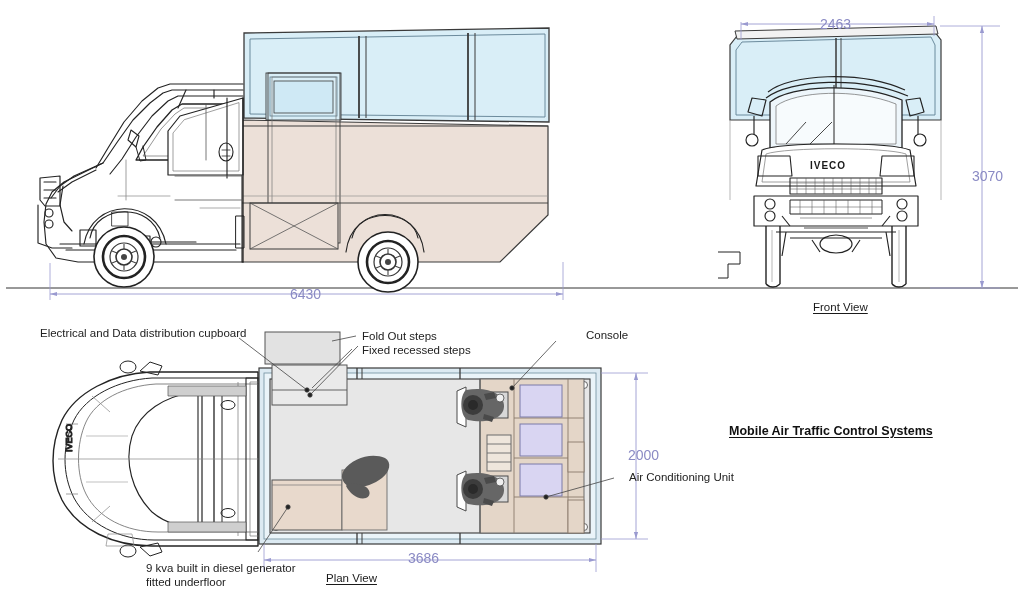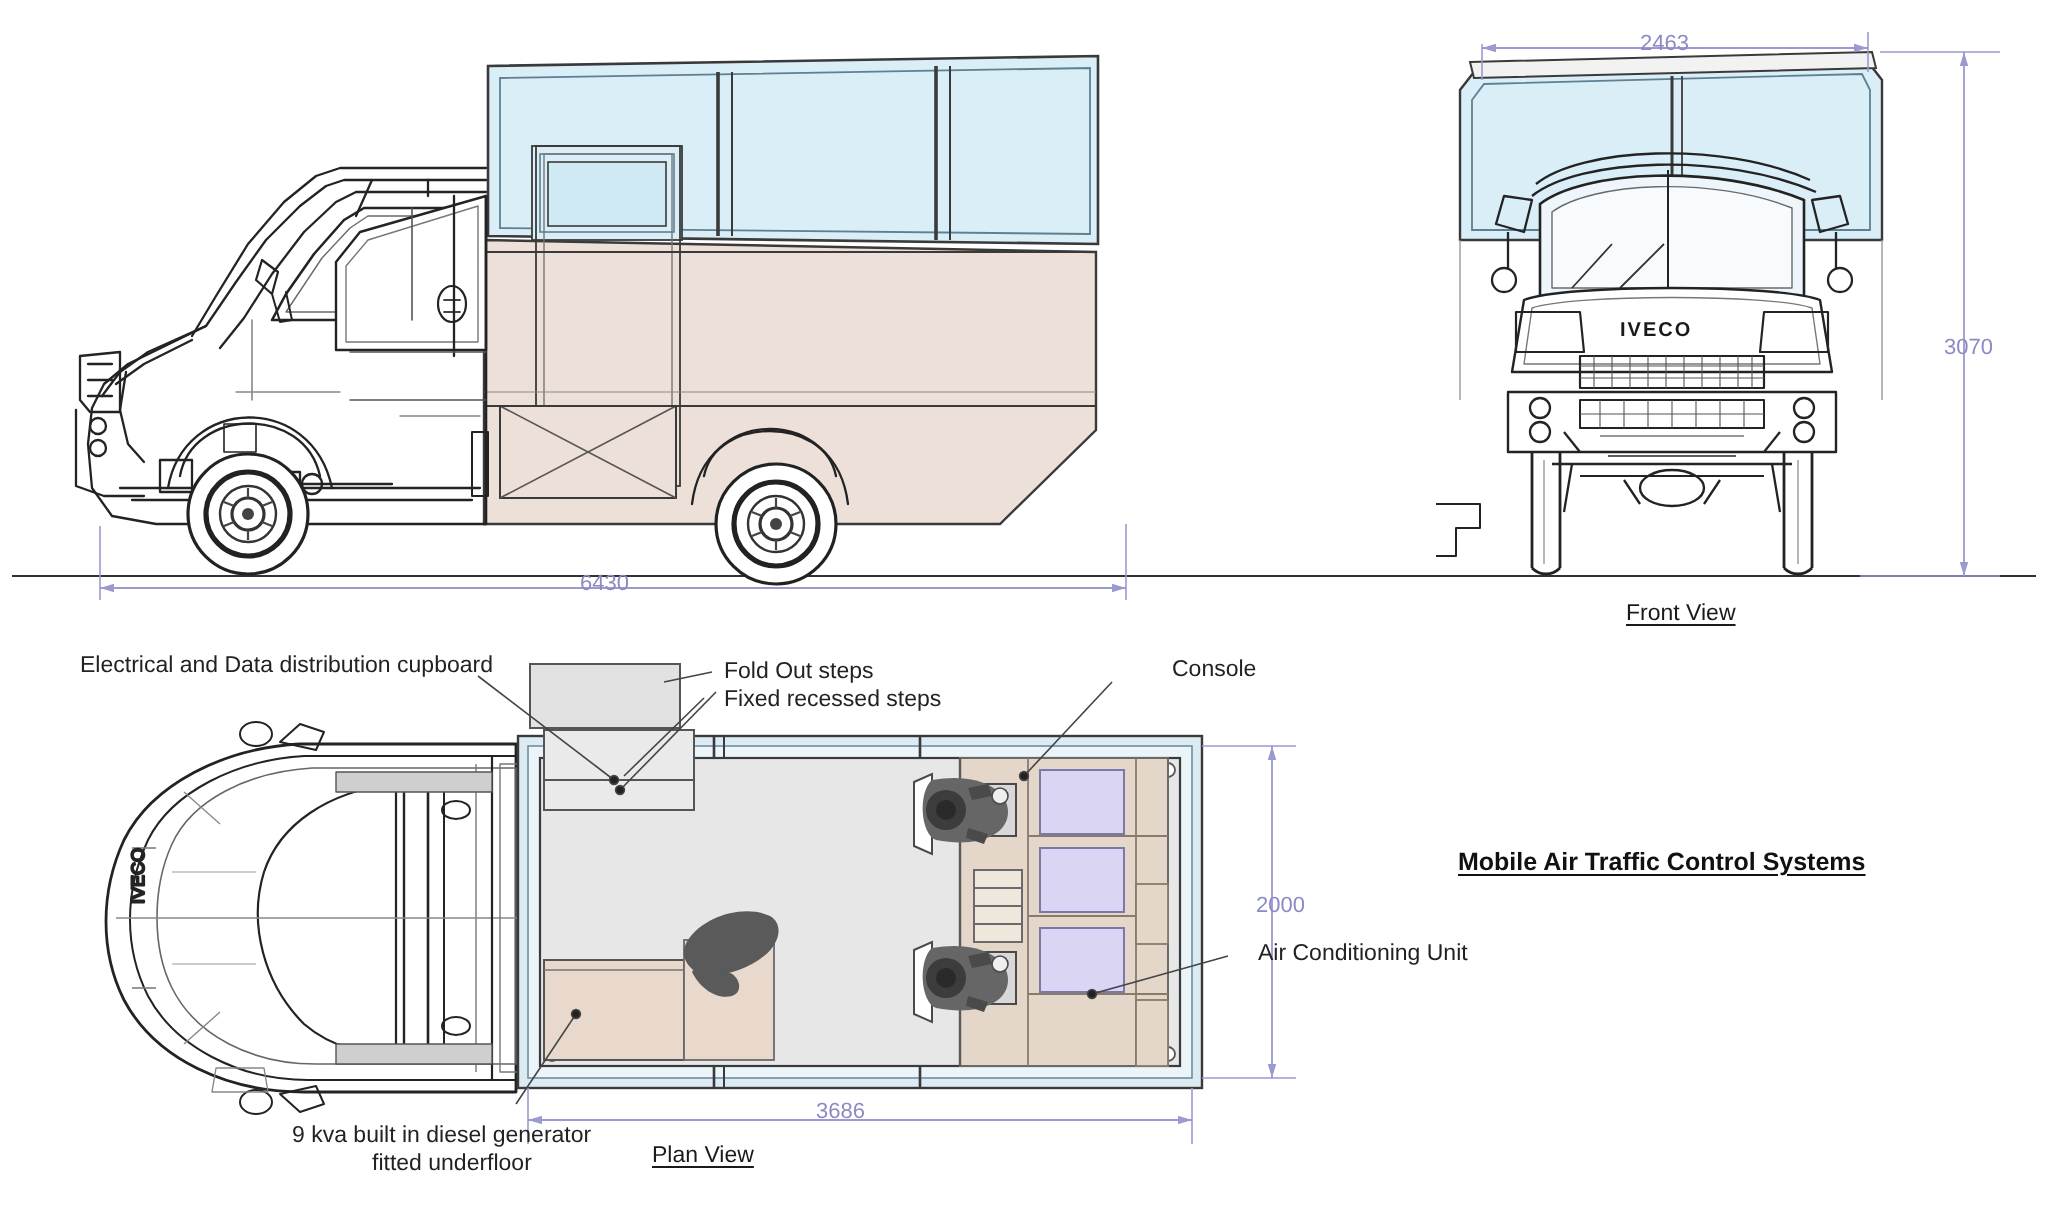--- a/index.html
+++ b/index.html
@@ -1,21 +1,21 @@
 <!DOCTYPE html>
 <html><head>
 <meta charset="utf-8">
 <style>
   html,body{margin:0;padding:0;background:#ffffff;}
   body{width:1024px;height:615px;position:relative;overflow:hidden;
        font-family:"Liberation Sans","DejaVu Sans",sans-serif;color:#1a1a1a;}
   #stage{position:absolute;left:0;top:0;width:1024px;height:615px;}
   svg{display:block;}
   .lbl{position:absolute;font-size:11.5px;line-height:14px;color:#222;white-space:nowrap;}
-  .dim{position:absolute;font-size:11px;color:#8a8ac4;white-space:nowrap;text-align:center;}
+  .dim{position:absolute;font-size:14px;color:#8a8ac4;white-space:nowrap;text-align:center;}
   .cap{position:absolute;font-size:11.5px;color:#1a1a1a;white-space:nowrap;
        text-decoration:underline;text-underline-offset:2px;}
   .title{position:absolute;font-size:12.5px;font-weight:bold;color:#111;white-space:nowrap;
          text-decoration:underline;text-underline-offset:2px;}
 </style>
 </head>
 <body>
 
 <div id="stage">
 
@@ -402,21 +402,21 @@
 <div class="dim" style="left:820px;top:16px;">2463</div>
 <div class="dim" style="left:972px;top:156px;margin-top:12px;">3070</div>
 <div class="cap" style="left:813px;top:301px;">Front View</div>
 
 <div class="lbl" style="left:40px;top:326px;">Electrical and Data distribution cupboard</div>
 <div class="lbl" style="left:362px;top:329px;">Fold Out steps</div>
 <div class="lbl" style="left:362px;top:343px;">Fixed recessed steps</div>
 <div class="lbl" style="left:586px;top:328px;text-align:center;">Console</div>
 <div class="lbl" style="left:629px;top:470px;">Air Conditioning Unit</div>
 <div class="lbl" style="left:146px;top:561px;">9 kva built in diesel generator</div>
-<div class="lbl" style="left:146px;top:575px;margin-left:40px;">fitted underfloor</div>
+<div class="lbl" style="left:146px;top:575px;">fitted underfloor</div>
 
 <div class="dim" style="left:628px;top:447px;">2000</div>
 <div class="dim" style="left:408px;top:550px;">3686</div>
 <div class="cap" style="left:326px;top:572px;">Plan View</div>
 
 <div class="title" style="left:729px;top:424px;">Mobile Air Traffic Control Systems</div>
 
 <div style="position:absolute;left:810px;top:160px;font-size:10px;font-weight:bold;
             letter-spacing:1px;color:#1a1a1a;">IVECO</div>
 

